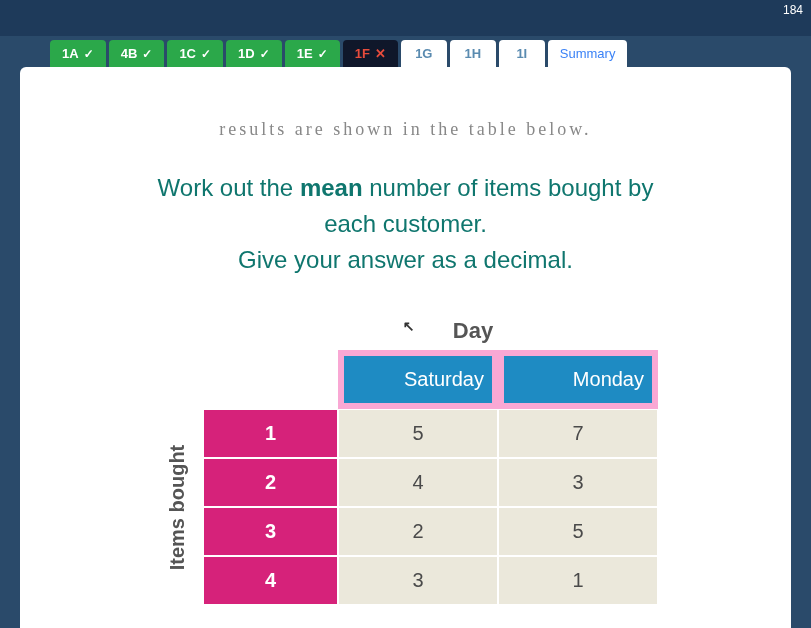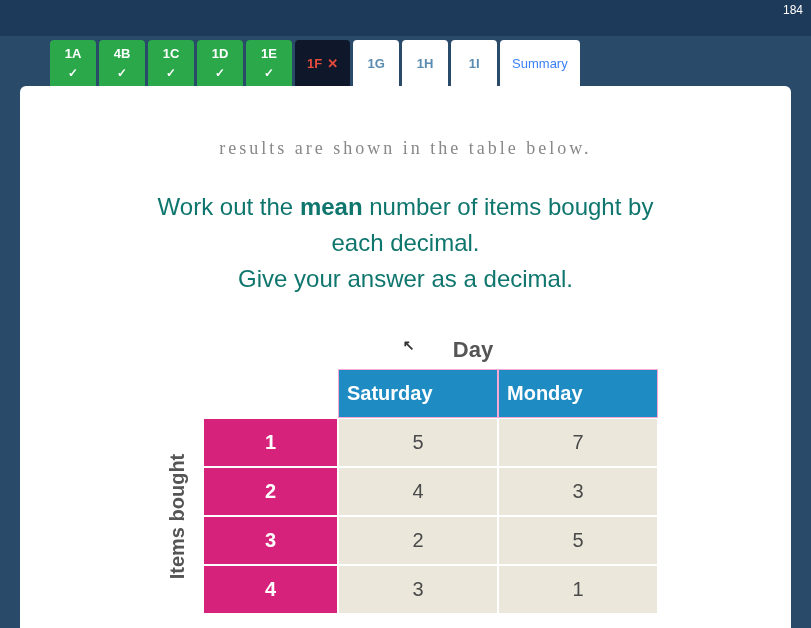--- a/index.html
+++ b/index.html
@@ -38,21 +38,20 @@
       display: flex;
       align-items: center;
       gap: 5px;
       cursor: pointer;
       min-width: 46px;
       justify-content: center;
     }
     .tab.done {
       background: #2ba84a;
       color: #fff;
-      flex-direction: column;
     }
     .tab.current {
       background: #0f172a;
       color: #e74c3c;
     }
     .tab.pending {
       background: #fff;
       color: #5a8bb0;
     }
     .tab.summary {
@@ -134,25 +133,25 @@
       font-weight: bold;
       color: #555;
     }
     .corner {
       grid-column: 1 / span 2;
       grid-row: 1;
     }
     .header-cell {
       background: #1e8bc3;
       color: #fff;
-      font-weight: bold;
-      font-size: 20px;
-      text-align: left;
+      font-weight: normal;
+      font-size: 20px;
+      text-align: right;
       padding: 12px 8px;
-      border: 1px solid #f9a8d4;
+      border: 6px solid #f9a8d4;
     }
     .row-header {
       background: #d6227a;
       color: #fff;
       font-weight: bold;
       font-size: 20px;
       text-align: center;
       padding: 12px 8px;
       border: 1px solid #fff;
     }
@@ -209,21 +208,21 @@
   <div class="tab summary">
     <span>Summary</span>
   </div>
 </div>
 
 <div class="content">
   <div class="truncated">results are shown in the table below.</div>
 
   <div class="question">
     <span>Work out the </span><strong>mean</strong><span> number of items bought by</span><br>
-    <span>each decimal.</span><br>
+    <span>each customer.</span><br>
     <span>Give your answer as a decimal.</span>
   </div>
 
   <div class="table-wrap">
     <div class="table-container">
       <div class="day-label">
         <span class="cursor" style="margin-left:-50px;">↖</span>
         <span>Day</span>
       </div>
       <div class="grid">

